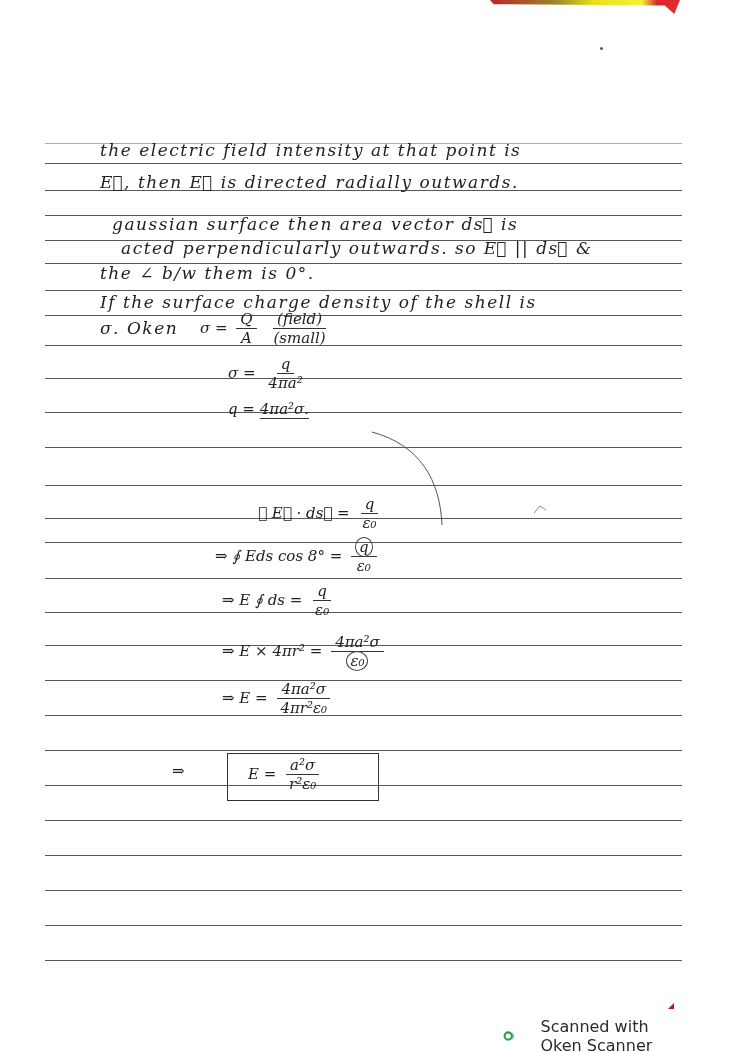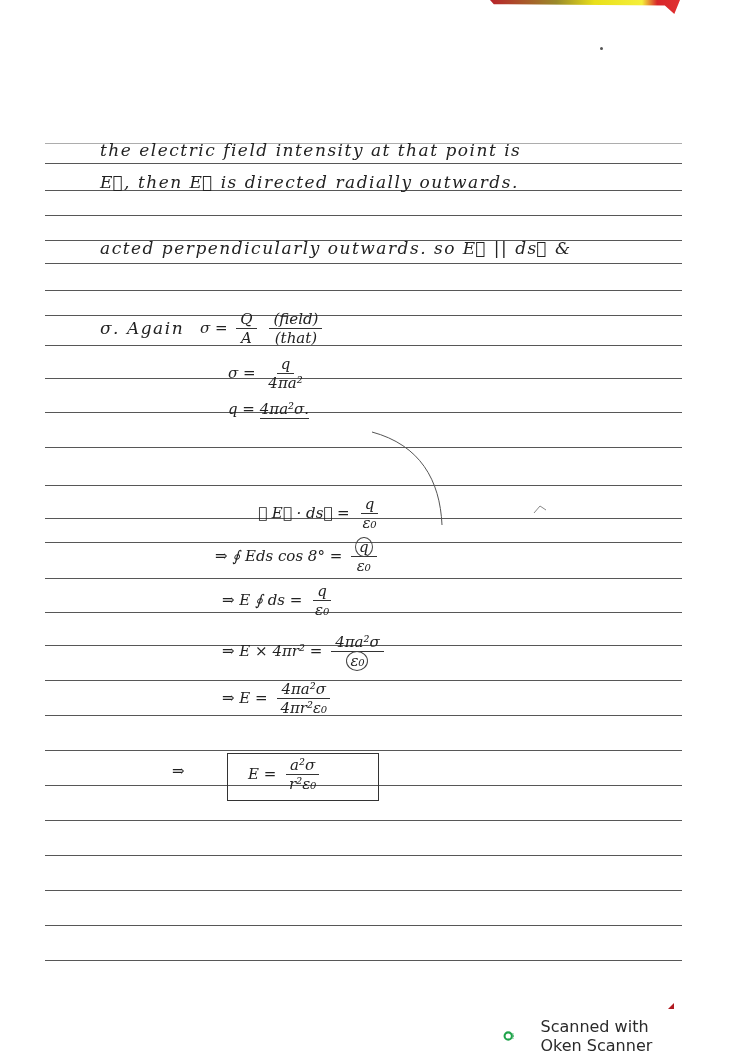--- a/index.html
+++ b/index.html
@@ -78,33 +78,36 @@
   <div class="rule" style="top:750px;"></div>
   <div class="rule" style="top:785px;"></div>
   <div class="rule" style="top:820px;"></div>
   <div class="rule" style="top:855px;"></div>
   <div class="rule" style="top:890px;"></div>
   <div class="rule" style="top:925px;"></div>
   <div class="rule" style="top:960px;"></div>
 
   <div class="line-text" style="top:140px;">the electric field intensity at that point is</div>
   <div class="line-text" style="top:164px;margin-top:8px;">E⃗, then E⃗ is directed radially outwards.</div>
-  <div class="line-text" style="top:238px;">acted perpendicularly outwards. so E⃗ || ds⃗ &amp;</div>
+  <div class="line-text" style="top:214px;left:112px;">gaussian surface then area vector ds⃗ is</div>
+  <div class="line-text" style="top:238px;margin-left:21px;">acted perpendicularly outwards. so E⃗ || ds⃗ &amp;</div>
+  <div class="line-text" style="top:263px;">the ∠ b/w them is 0°.</div>
 
-  <div class="line-text" style="top:318px;">σ. Again</div>
+  <div class="line-text" style="top:292px;">If the surface charge density of the shell is</div>
+  <div class="line-text" style="top:318px;">σ. Oken</div>
 
   <div class="eq" style="left:200px;top:310px;">
     <span>σ =</span>
     <span class="frac">
       <span class="num">Q</span>
       <span class="den">A</span>
     </span>
     <span class="frac">
       <span class="num">(field)</span>
-      <span class="den">(that)</span>
+      <span class="den">(small)</span>
     </span>
   </div>
 
   <div class="eq" style="left:228px;top:355px;">
     <span>σ =</span>
     <span class="frac">
       <span class="num">q</span>
       <span class="den">4πa²</span>
     </span>
   </div>

